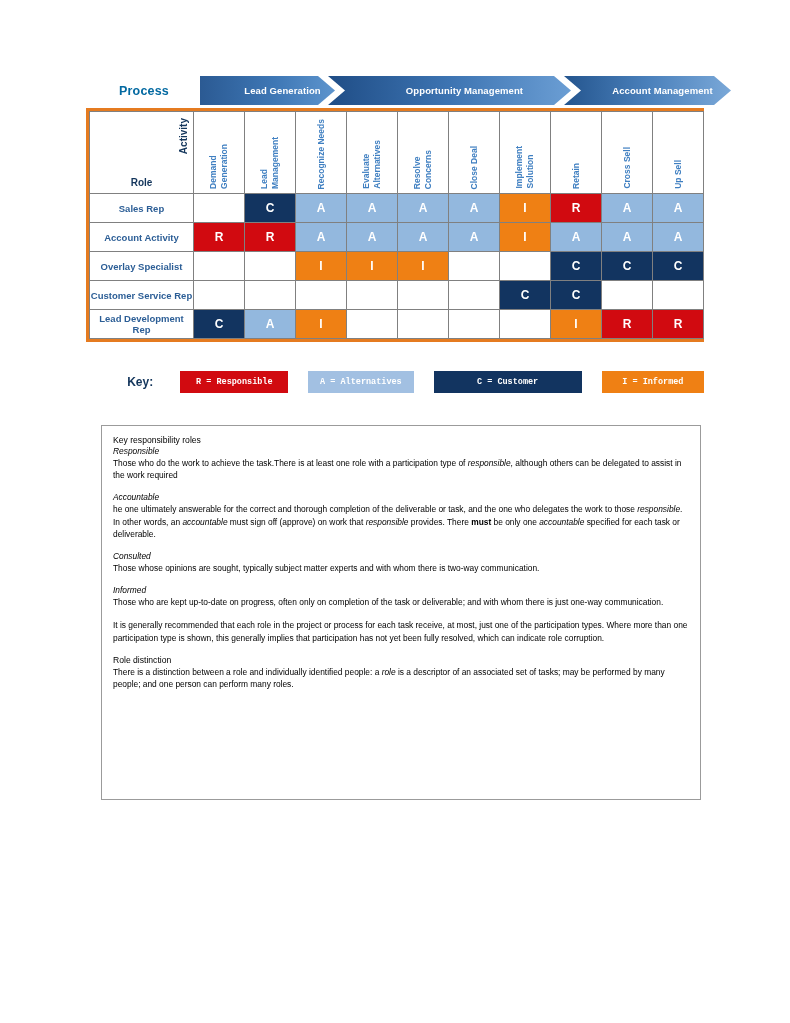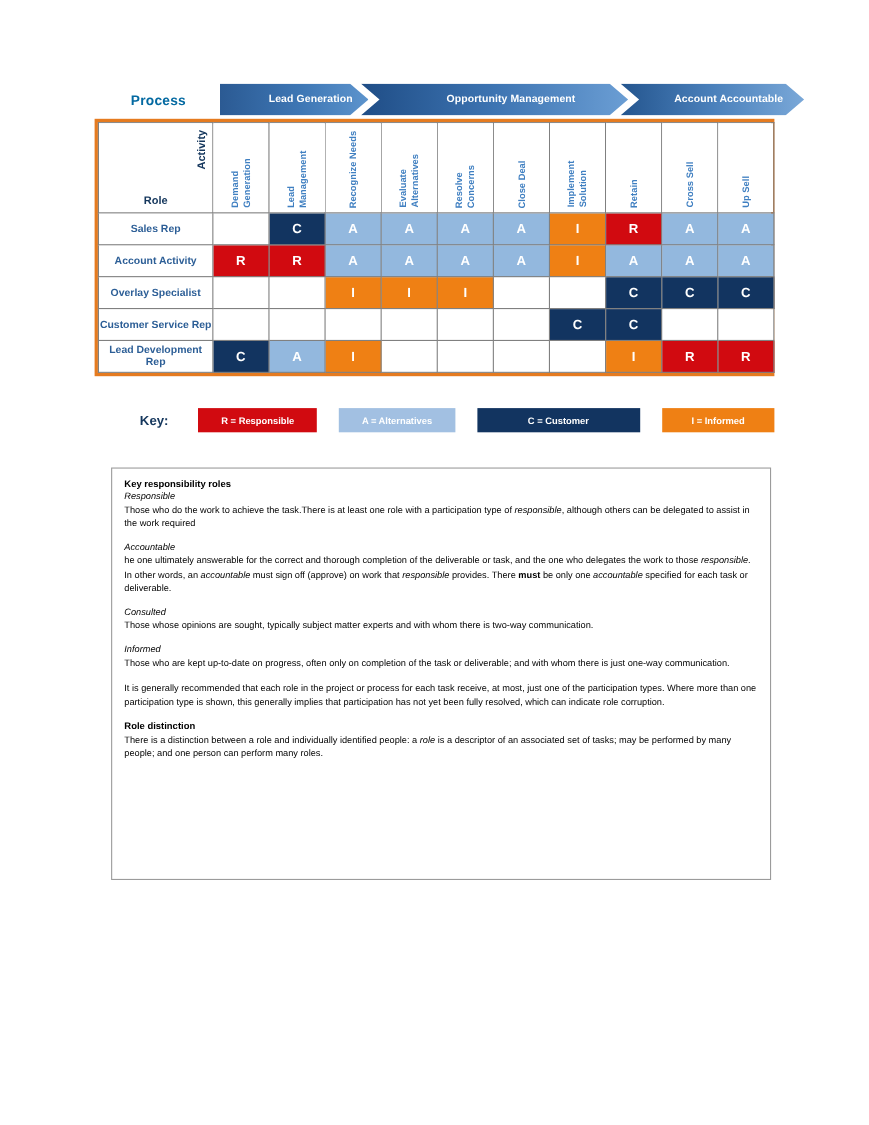--- a/index.html
+++ b/index.html
@@ -152,40 +152,41 @@
     font-weight: bold;
     font-size: 12px;
   }
   .key-item {
     height: 22px;
     margin-right: 20px;
     display: flex; align-items: center; justify-content: center;
     color: #ffffff;
     font-weight: bold;
     font-size: 8.5px;
+    font-family: Liberation Mono, monospace;
   }
   .key-item.k-R { width: 113px; background: #d10a10; }
   .key-item.k-A { width: 110px; background: #a2c0e2; }
   .key-item.k-C { width: 155px; background: #123460; }
   .key-item.k-I { width: 107px; background: #ef8014; margin-right: 0; }
 
   
   .desc-box {
     position: absolute;
     left: 101px; top: 425px;
     width: 600px; height: 375px;
     border: 1px solid #9b9b9b;
     background: #ffffff;
     padding: 9px 11px;
     overflow: hidden;
   }
   .desc-box h3 {
     margin: 0 0 1px 0;
     font-size: 8.6px;
-    font-weight: bold;
+    font-weight: normal;
     color: #000000;
   }
   .desc-box h4 {
     margin: 0 0 1px 0;
     font-size: 8.4px;
     font-style: italic;
     font-weight: normal;
     color: #000000;
   }
   .desc-box p {
@@ -202,21 +203,21 @@
 </head>
 <body>
 
 <div class="page">
 
   <div class="process-band">
     <div class="process-label">Process</div>
     <div class="chevrons">
       <div class="chev chev-1">Lead Generation</div>
       <div class="chev chev-2">Opportunity Management</div>
-      <div class="chev chev-3">Account Accountable</div>
+      <div class="chev chev-3">Account Management</div>
     </div>
   </div>
 
   <div class="matrix-wrap">
     <table class="matrix">
       <colgroup>
         <col style="width:104px">
         <col style="width:51px">
           <col style="width:51px">
           <col style="width:51px">

